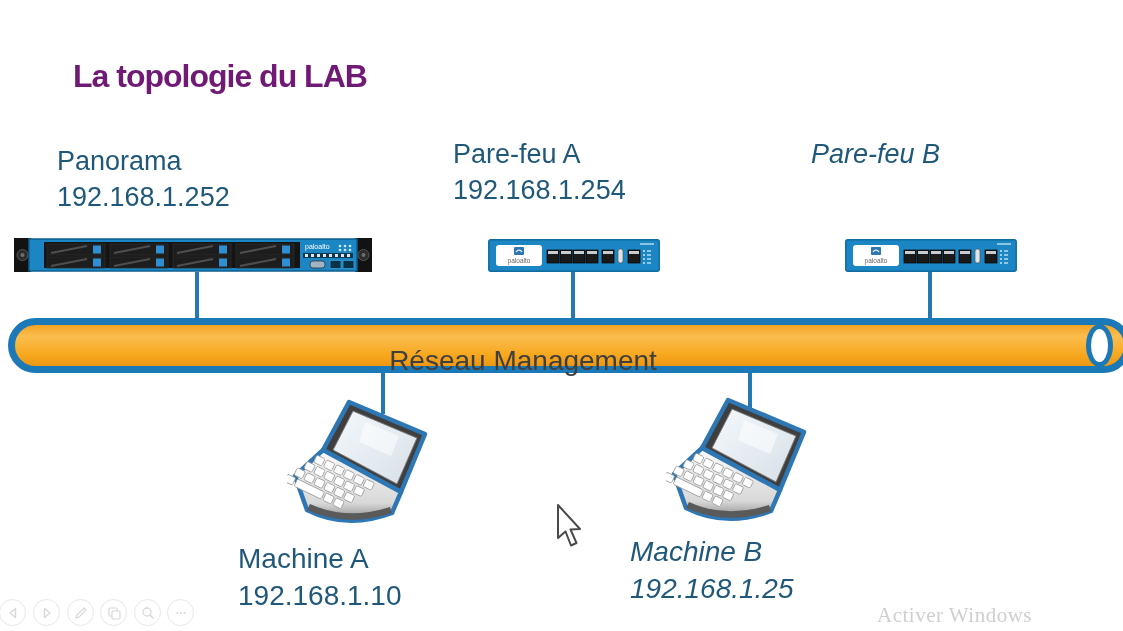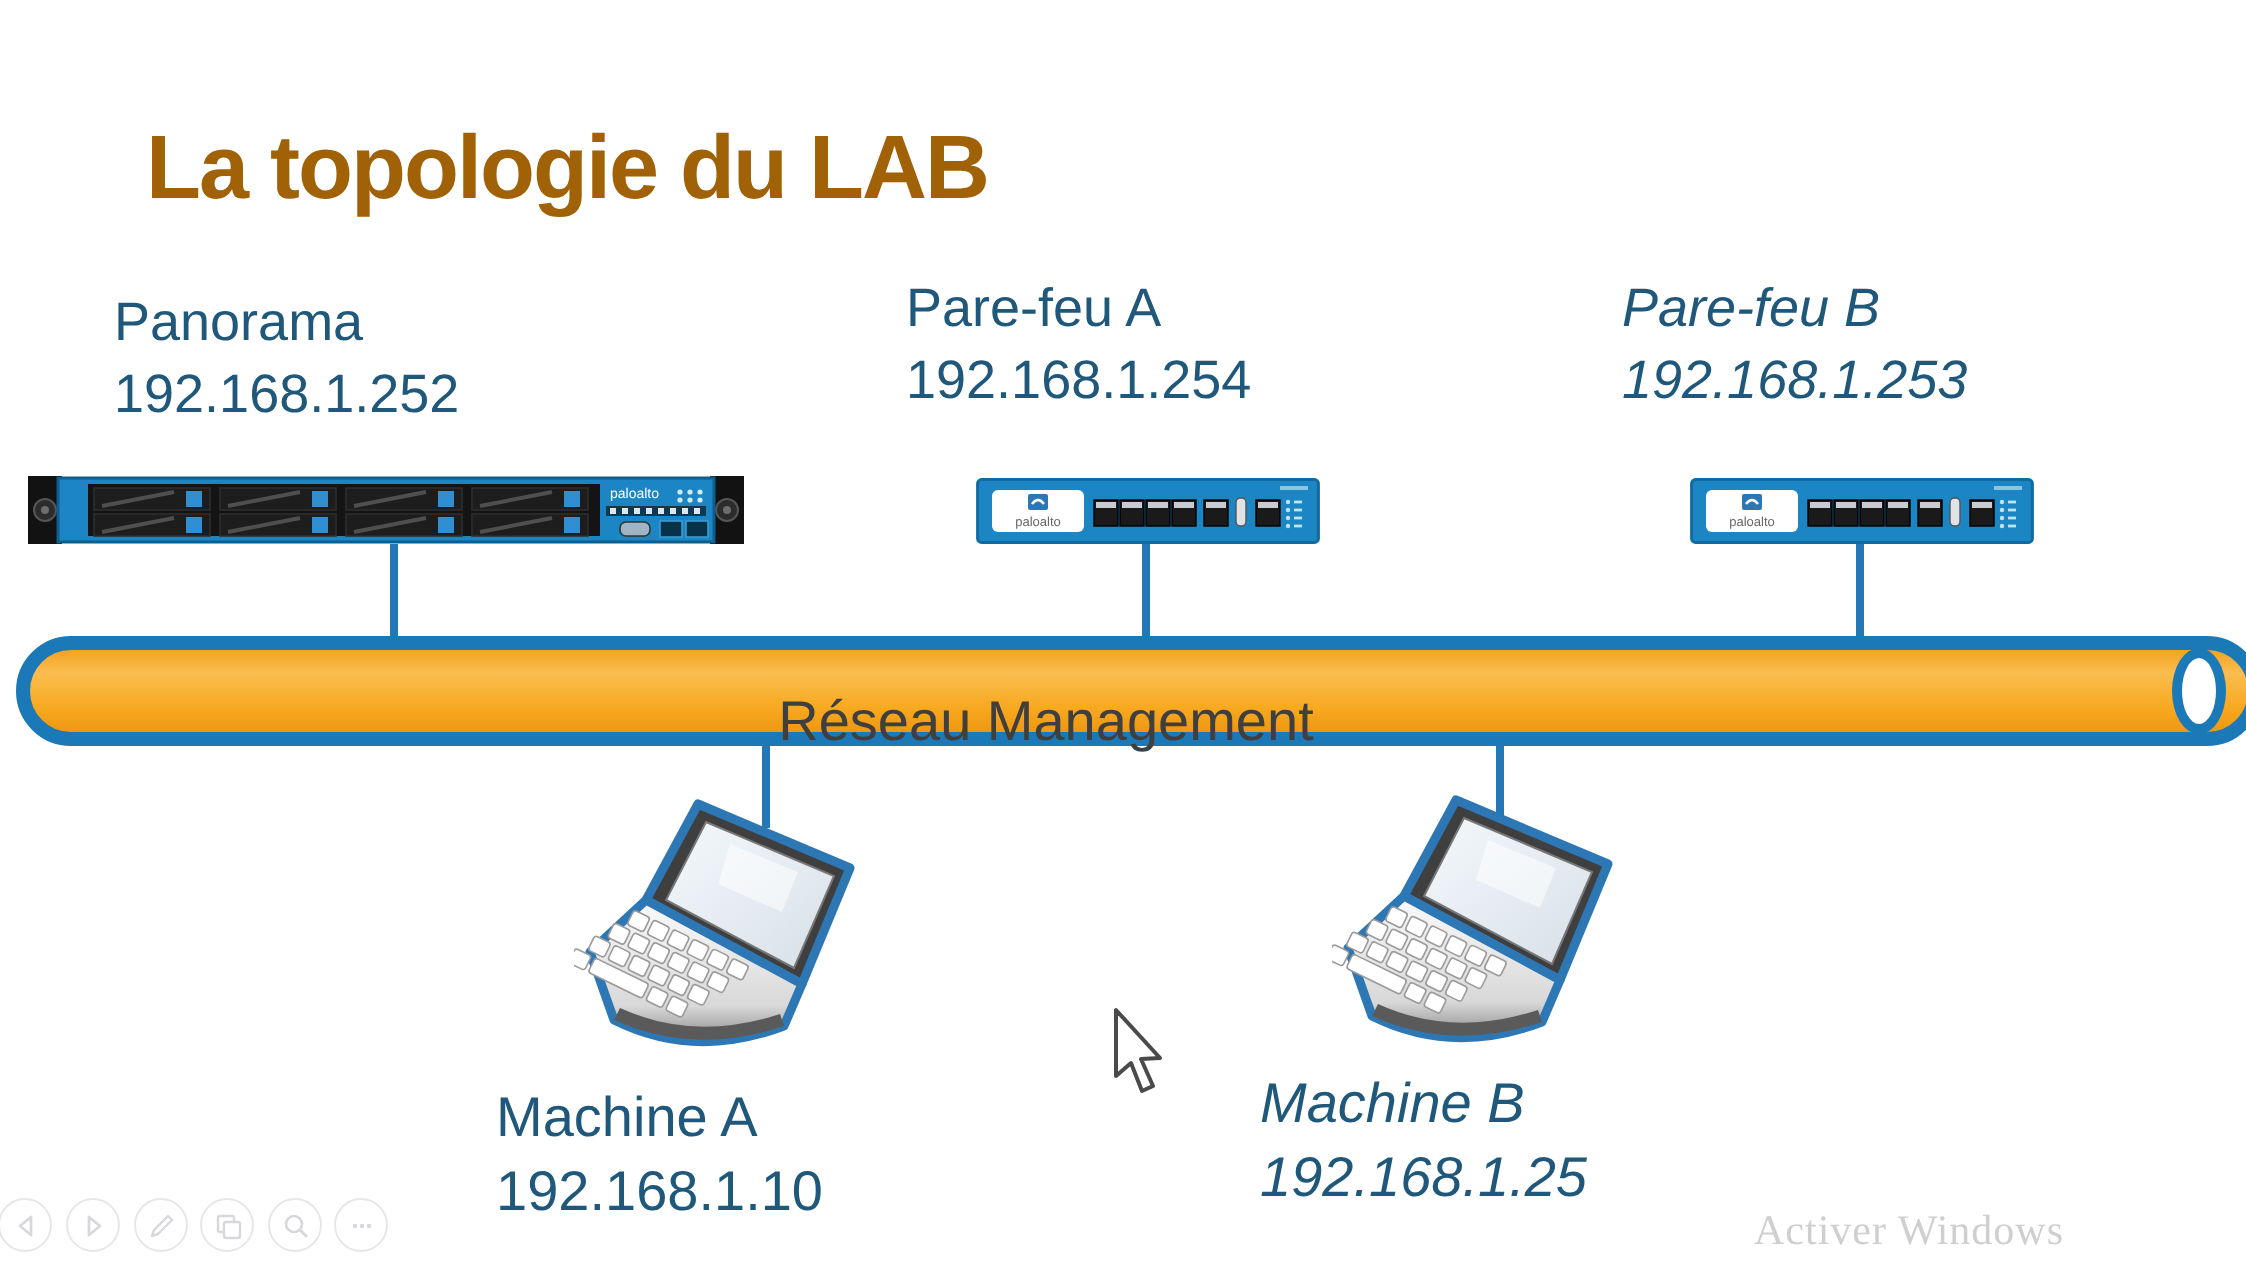--- a/index.html
+++ b/index.html
@@ -2,21 +2,21 @@
 <html><head>
 <meta charset="utf-8">
 <style>
   html,body { margin:0; padding:0; background:#fff; }
   .stage {
     position:relative; width:1123px; height:631px; background:#ffffff;
     overflow:hidden; font-family:"Liberation Sans", sans-serif;
   }
   .slide-title {
     position:absolute; left:73px; top:58px;
-    font-size:45px; font-weight:bold; color:#a16207; letter-spacing:-1px;
+    font-size:32px; font-weight:bold; color:#701a75; letter-spacing:-1px;
   }
   .node-label {
     position:absolute; color:#1f587a;
     font-size:27px; line-height:36px; white-space:nowrap;
   }
   .node-label.bottom { font-size:28px; line-height:37px; }
   .connector { position:absolute; width:4px; background:#2478b5; }
   .device { position:absolute; }
   .bus {
     position:absolute; left:8px; top:318px; width:1123px; height:55px;
@@ -56,21 +56,20 @@
   <div class="node-label" style="left:57px; top:143px; width:240px;">
     <div>Panorama</div>
     <div>192.168.1.252</div>
   </div>
   <div class="node-label" style="left:453px; top:136px; width:240px;">
     <div>Pare-feu A</div>
     <div>192.168.1.254</div>
   </div>
   <div class="node-label" style="left:811px; top:136px; width:240px;font-style:italic;">
     <div>Pare-feu B</div>
-    <div>192.168.1.253</div>
   </div>
 
   <div class="connector" style="left:195px; top:272px; height:48px;"></div>
   <div class="connector" style="left:571px; top:270px; height:50px;"></div>
   <div class="connector" style="left:928px; top:270px; height:50px;"></div>
   <div class="connector" style="left:381px; top:370px; height:44px;"></div>
   <div class="connector" style="left:748px; top:370px; height:42px;"></div>
 
   <div class="device" style="left:14px; top:236px;">
     <svg width="358" height="38" viewBox="0 0 358 38">
@@ -335,21 +334,21 @@
             <rect x="0" y="0" width="9" height="8" rx="1.5"></rect>
               <rect x="11" y="0" width="30" height="8" rx="1.5"></rect>
             <rect x="43" y="0" width="9" height="8" rx="1.5"></rect>
               <rect x="54" y="0" width="9" height="8" rx="1.5"></rect>
           </g>
         </g>
       </g>
     </svg>
   </div>
 
-  <div class="node-label bottom" style="left:248px; top:540px; width:240px;">
+  <div class="node-label bottom" style="left:238px; top:540px; width:240px;">
     <div>Machine A</div>
     <div>192.168.1.10</div>
   </div>
   <div class="node-label bottom" style="left:630px; top:533px; width:240px;font-style:italic;">
     <div>Machine B</div>
     <div>192.168.1.25</div>
   </div>
 
   <div class="cursor">
     <svg width="36" height="50" viewBox="0 0 36 50">

